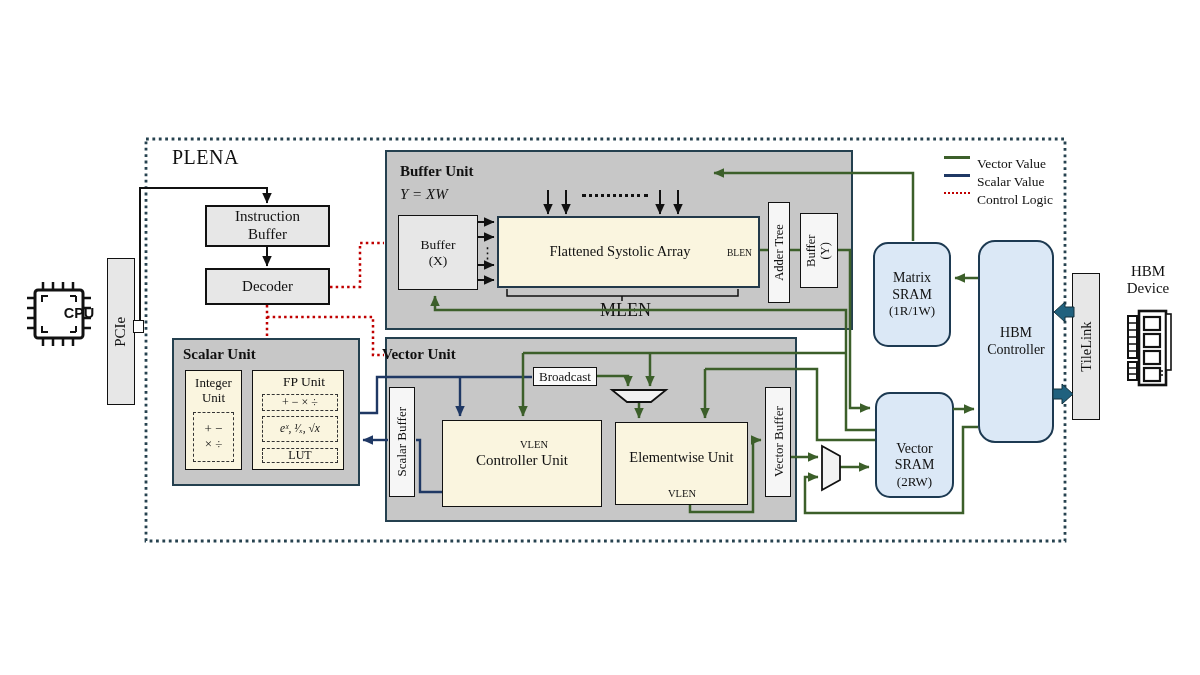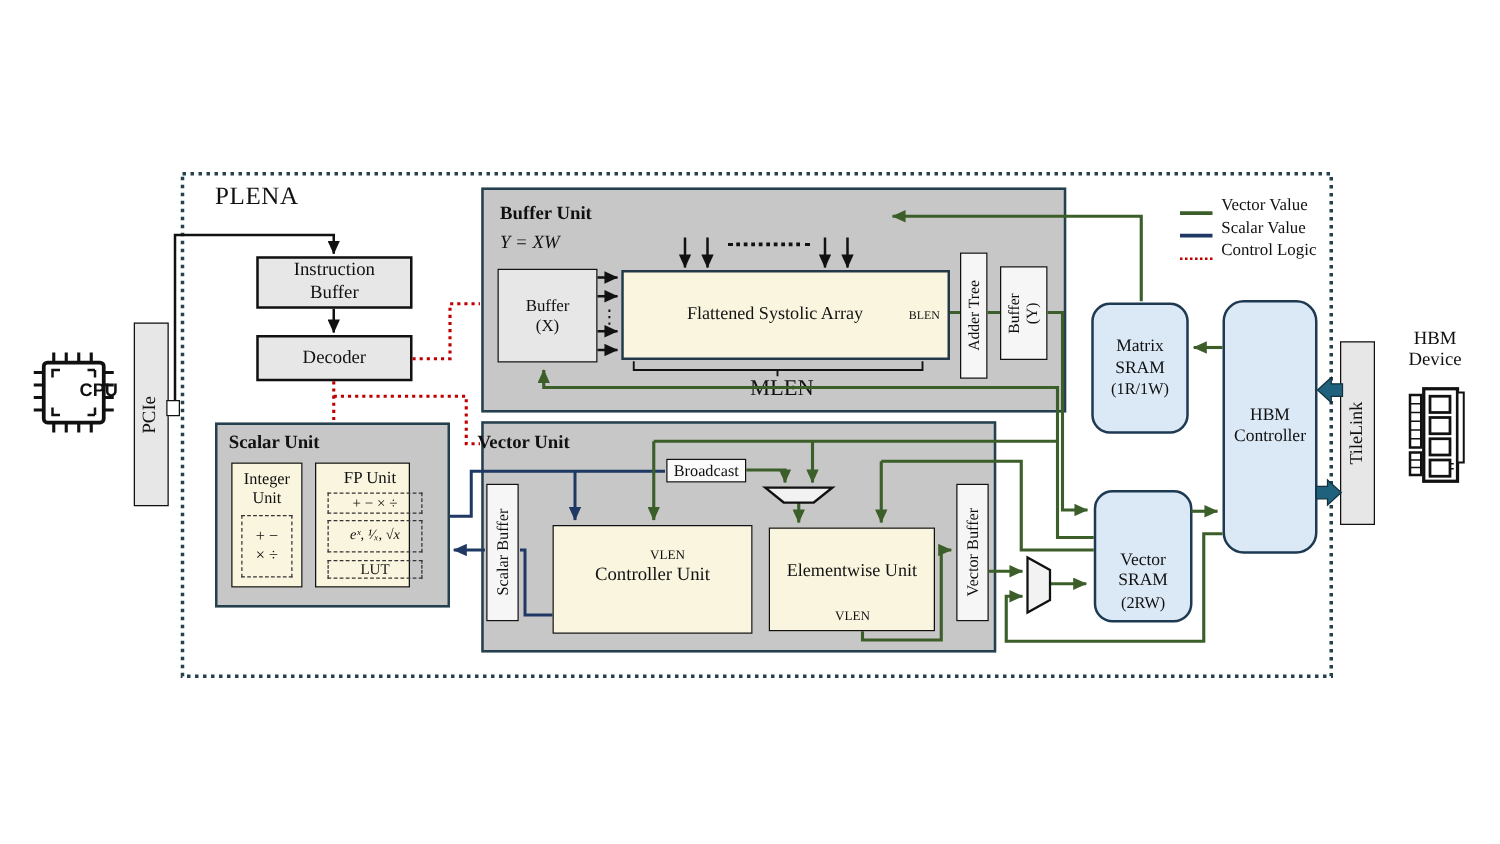--- a/index.html
+++ b/index.html
@@ -16,21 +16,21 @@
   .sram{background:#dbe8f6;border:2px solid #1d3a52;border-radius:15px;flex-direction:column;}
   .dashedbox{position:absolute;border:1.5px dashed #333;display:flex;align-items:center;
        justify-content:center;text-align:center;box-sizing:border-box;line-height:1.15;}
   .rot{display:flex;align-items:center;justify-content:center;}
   .rot>span{transform:rotate(-90deg);white-space:nowrap;display:block;}
   .rot>span.two{white-space:pre-line;text-align:center;line-height:1.1;}
   .b{font-weight:normal;}
   .title{font-weight:bold;font-size:15px;}
   svg{position:absolute;left:0;top:0;}
   .z1{z-index:1}.z2{z-index:2}.z3{z-index:3}.z4{z-index:4}
-  .legendrow{position:absolute;display:flex;align-items:flex-end;gap:7px;height:16px;}
+  .legendrow{position:absolute;display:flex;align-items:flex-start;gap:7px;height:16px;}
   .lg-line{display:inline-block;width:26px;height:0;}
 </style>
 </head>
 <body>
 
 <div id="stage">
 
   <div class="box unit z1" style="left:385px;top:150px;width:468px;height:180px;"></div>
   <div class="box unit z1" style="left:172px;top:338px;width:188px;height:148px;"></div>
   <div class="box unit z1" style="left:385px;top:337px;width:412px;height:185px;"></div>
@@ -162,21 +162,21 @@
 (Y)</span>
   </div>
 
   <div class="abs z3 title" style="left:183px;top:346px;">Scalar Unit</div>
   <div class="box cream z3" style="left:185px;top:370px;width:57px;height:100px;align-items:flex-start;">
     <span class="pre" style="font-size:13px;margin-top:4px;">Integer
 Unit</span>
   </div>
   <div class="dashedbox pre z3" style="left:193px;top:412px;width:41px;height:50px;font-size:13px;">+ −
 × ÷</div>
-  <div class="box cream z3" style="left:252px;top:370px;width:76px;height:100px;align-items:flex-start;padding-left:12px;">
+  <div class="box cream z3" style="left:252px;top:370px;width:92px;height:100px;align-items:flex-start;padding-left:12px;">
     <span style="font-size:13.5px;margin-top:3px;">FP Unit</span>
   </div>
   <div class="dashedbox z3" style="left:262px;top:394px;width:76px;height:17px;font-size:12px;">+ − × ÷</div>
   <div class="dashedbox z3" style="left:262px;top:416px;width:76px;height:26px;font-size:11.5px;font-style:italic;">eˣ, ¹⁄ₓ, √x</div>
   <div class="dashedbox z3" style="left:262px;top:448px;width:76px;height:15px;font-size:12px;">LUT</div>
 
   <div class="abs z3 title" style="left:382px;top:346px;">Vector Unit</div>
   <div class="box whitebox rot z3" style="left:389px;top:387px;width:26px;height:110px;">
     <span style="font-size:13px;">Scalar Buffer</span>
   </div>

